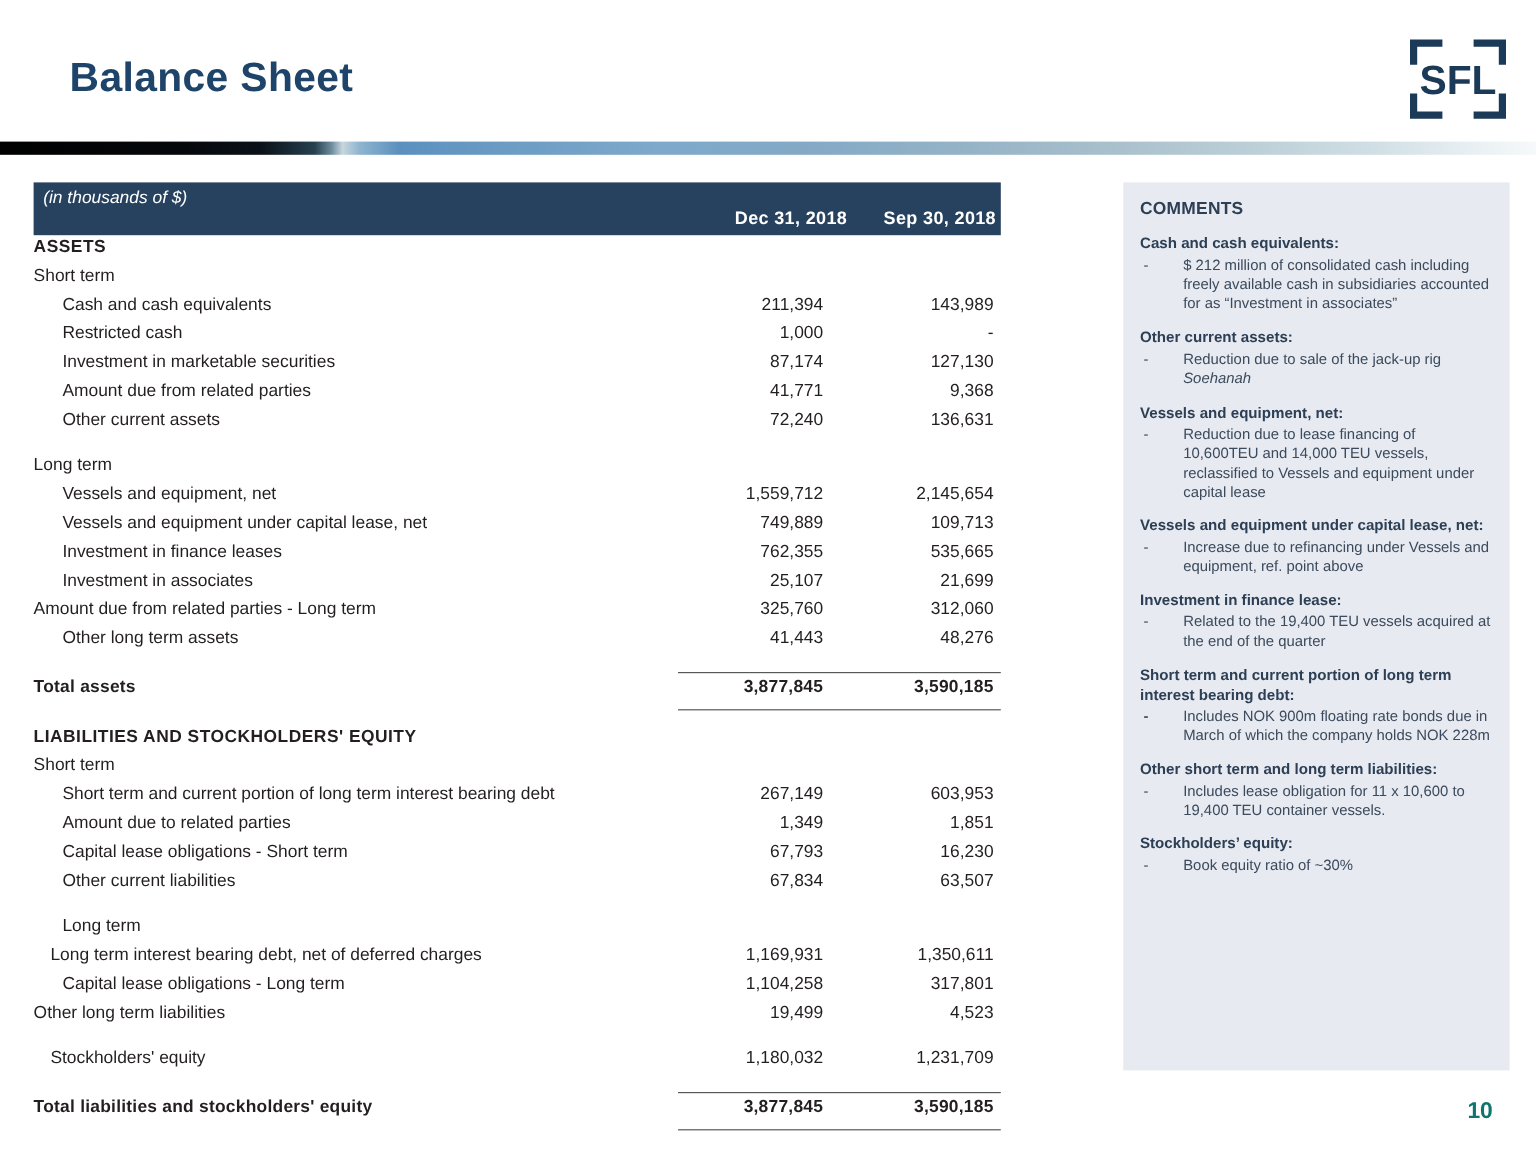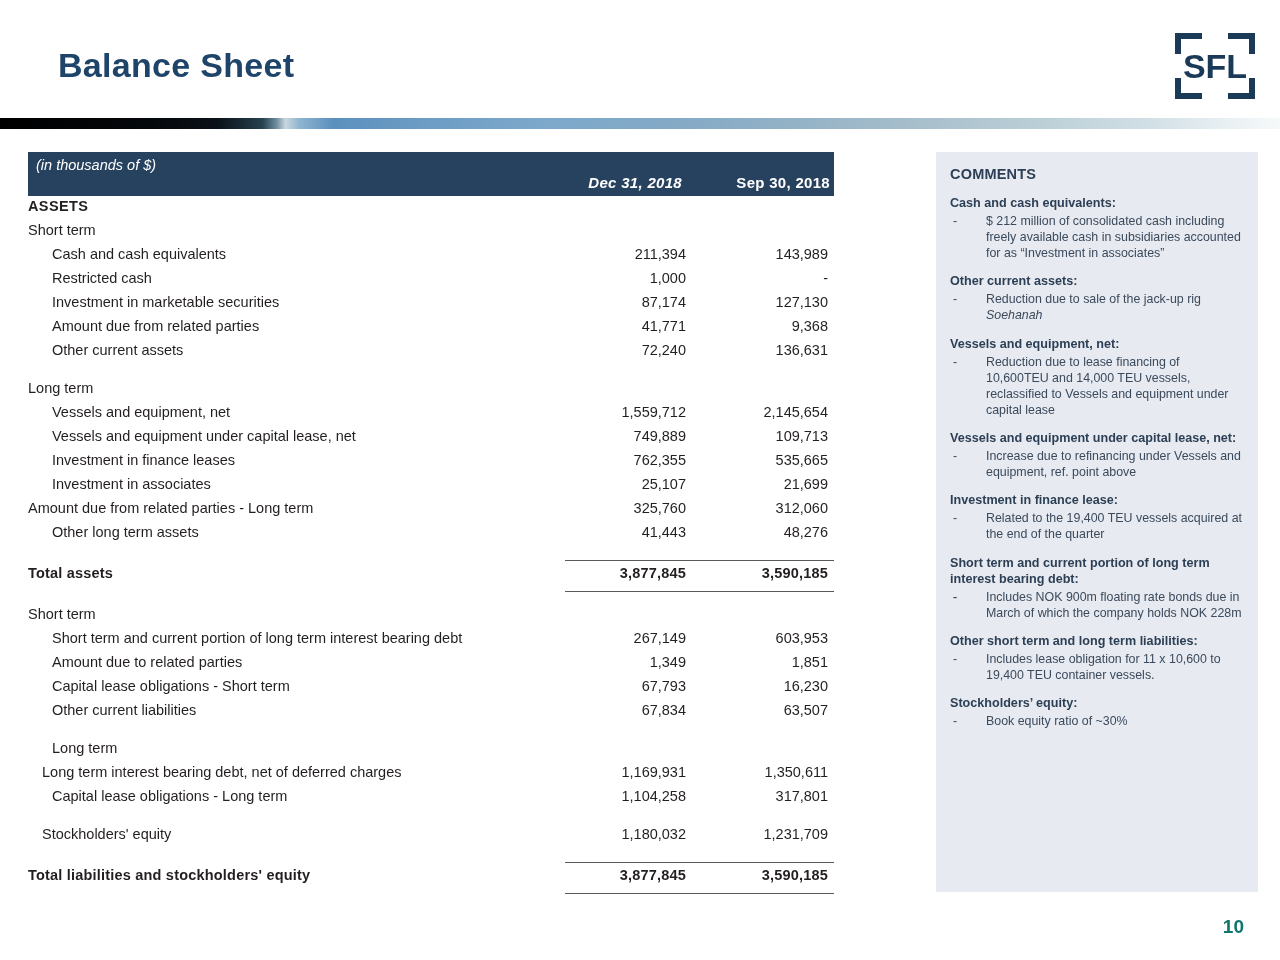--- a/index.html
+++ b/index.html
@@ -79,21 +79,21 @@
   }
   #table-head .col-head {
     position: absolute;
     bottom: 5px;
     font-size: 15px;
     font-weight: bold;
     color: #ffffff;
     text-align: right;
     letter-spacing: 0.3px;
   }
-  #head-col-0 { right: 152px; font-style: italic; }
+  #head-col-0 { right: 128px; }
   #head-col-1 { right: 4px; }
 
   .bs-row {
     position: relative;
     height: 24px;
     font-size: 14.5px;
     color: #231f20;
   }
   .bs-row.spacer { height: 14px; }
   .bs-row .lbl {
@@ -277,20 +277,25 @@
         <div class="v1">48,276</div>
       </div>
       <div class="bs-row spacer"></div>
       <div class="bs-row total-row">
         <div class="rule-box"></div>
         <div class="lbl ind0">Total assets</div>
         <div class="v0">3,877,845</div>
         <div class="v1">3,590,185</div>
       </div>
       <div class="bs-row spacer"></div>
+      <div class="bs-row sec-head">
+        <div class="lbl ind0">LIABILITIES AND STOCKHOLDERS' EQUITY</div>
+        <div class="v0"></div>
+        <div class="v1"></div>
+      </div>
       <div class="bs-row">
         <div class="lbl ind0">Short term</div>
         <div class="v0"></div>
         <div class="v1"></div>
       </div>
       <div class="bs-row">
         <div class="lbl ind2">Short term and current portion of long term interest bearing debt</div>
         <div class="v0">267,149</div>
         <div class="v1">603,953</div>
       </div>
@@ -317,20 +322,25 @@
       </div>
       <div class="bs-row">
         <div class="lbl ind1">Long term interest bearing debt, net of deferred charges</div>
         <div class="v0">1,169,931</div>
         <div class="v1">1,350,611</div>
       </div>
       <div class="bs-row">
         <div class="lbl ind2">Capital lease obligations - Long term</div>
         <div class="v0">1,104,258</div>
         <div class="v1">317,801</div>
+      </div>
+      <div class="bs-row">
+        <div class="lbl ind0">Other long term liabilities</div>
+        <div class="v0">19,499</div>
+        <div class="v1">4,523</div>
       </div>
       <div class="bs-row spacer"></div>
       <div class="bs-row">
         <div class="lbl ind1">Stockholders' equity</div>
         <div class="v0">1,180,032</div>
         <div class="v1">1,231,709</div>
       </div>
       <div class="bs-row spacer"></div>
       <div class="bs-row total-row">
         <div class="rule-box"></div>

